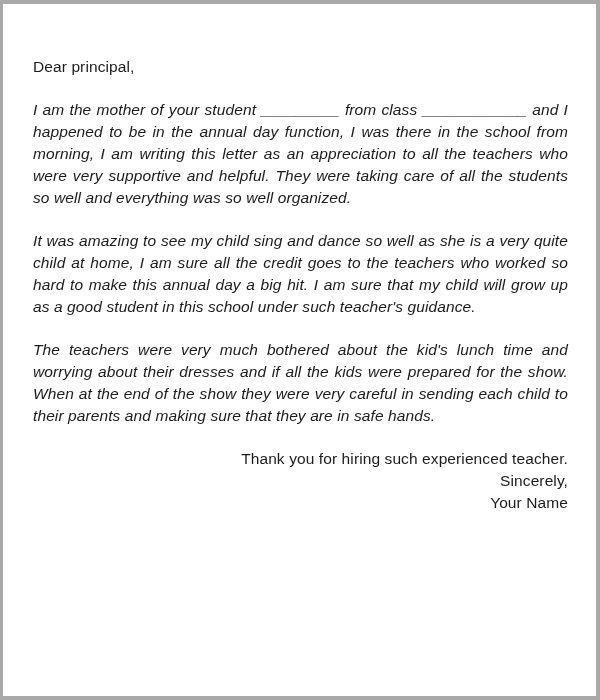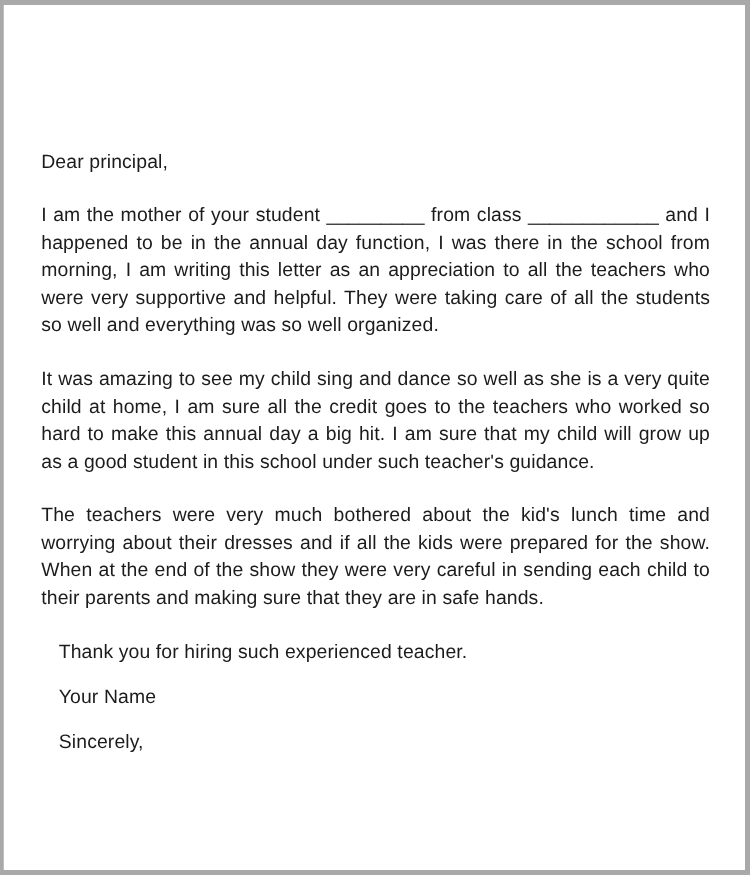--- a/index.html
+++ b/index.html
@@ -12,56 +12,57 @@
     width: 600px;
     height: 700px;
     background: #ffffff;
     border: 4px solid #a9a9a9;
     border-left-width: 3px;
     overflow: hidden;
     font-family: "Liberation Sans", "DejaVu Sans", sans-serif;
     color: #1c1c1c;
   }
   .letter-body {
-    padding: 115px 28px 0 30px;
+    padding: 52px 28px 0 30px;
     font-size: 15.5px;
     line-height: 22px;
     letter-spacing: 0.1px;
   }
   .salutation {
     margin: 0 0 21px 0;
     text-align: left;
     white-space: pre-wrap;
   }
   .para {
     margin: 0 0 21px 0;
     text-align: justify;
     text-justify: inter-word;
     white-space: pre-wrap;
+    font-style: italic;
   }
   .closing-line {
-    margin: 14px;
-    text-align: left;
+    margin: 0;
+    text-align: right;
     white-space: pre-wrap;
   }
 </style>
 </head>
 <body>
 
 <div class="page">
   <div class="letter-body">
 
     <p class="salutation">Dear principal,</p>
 
     <p class="para">I am the mother of your student _________ from class ____________ and I happened to be in the annual day function, I was there in the school from morning, I am writing this letter as an appreciation to all the teachers who were very supportive and helpful. They were taking care of all the students so well and everything was so well organized.</p>
 
     <p class="para">It was amazing to see my child sing and dance so well as she is a very quite child at home, I am sure all the credit goes to the teachers who worked so hard to make this annual day a big hit. I am sure that my child will grow up as a good student in this school under such teacher's guidance.</p>
 
     <p class="para">The teachers were very much bothered about the kid's lunch time and worrying about their dresses and if all the kids were prepared for the show. When at the end of the show they were very careful in sending each child to their parents and making sure that they are in safe hands.</p>
 
     <p class="closing-line">Thank you for hiring such experienced teacher.</p>
 
+    <p class="closing-line">Sincerely,</p>
+
     <p class="closing-line">Your Name</p>
-
-    <p class="closing-line">Sincerely,</p>
 
   </div>
 </div>
 
 </body></html>

